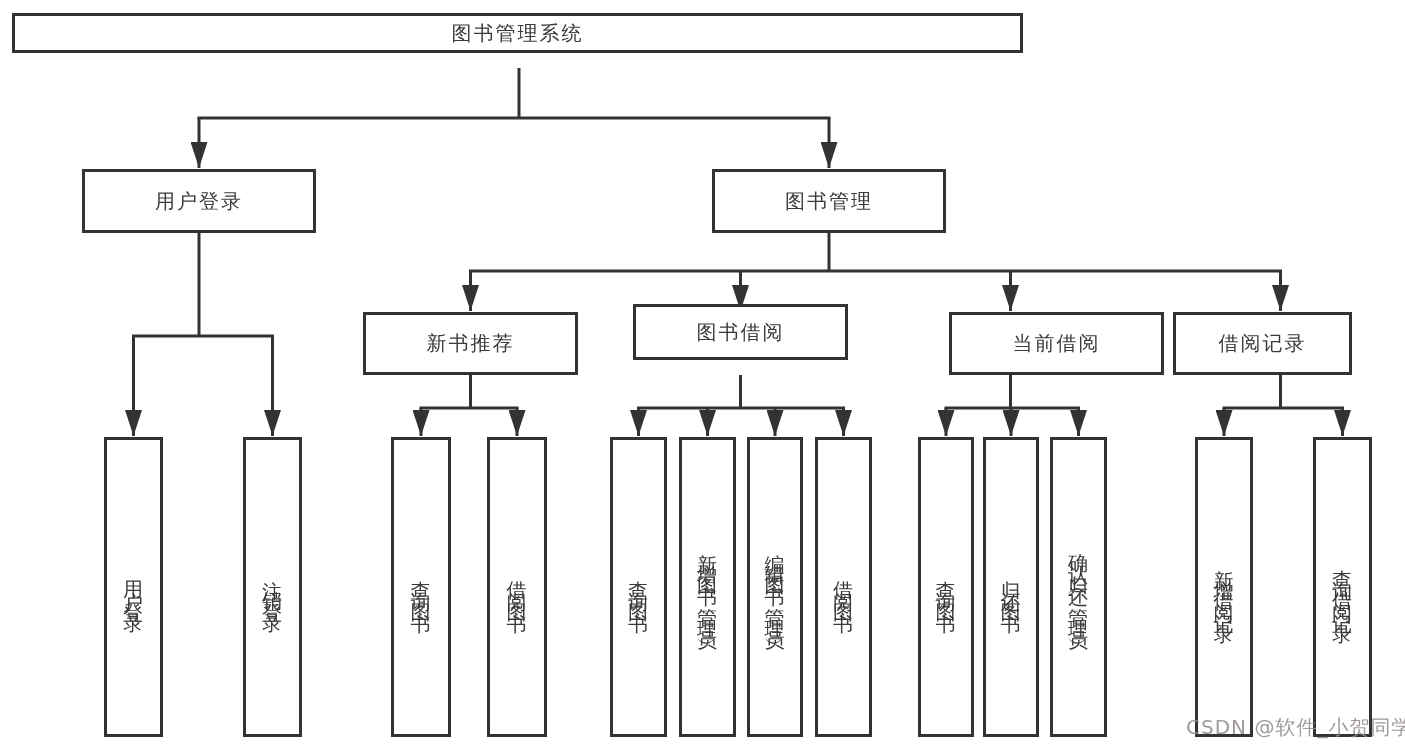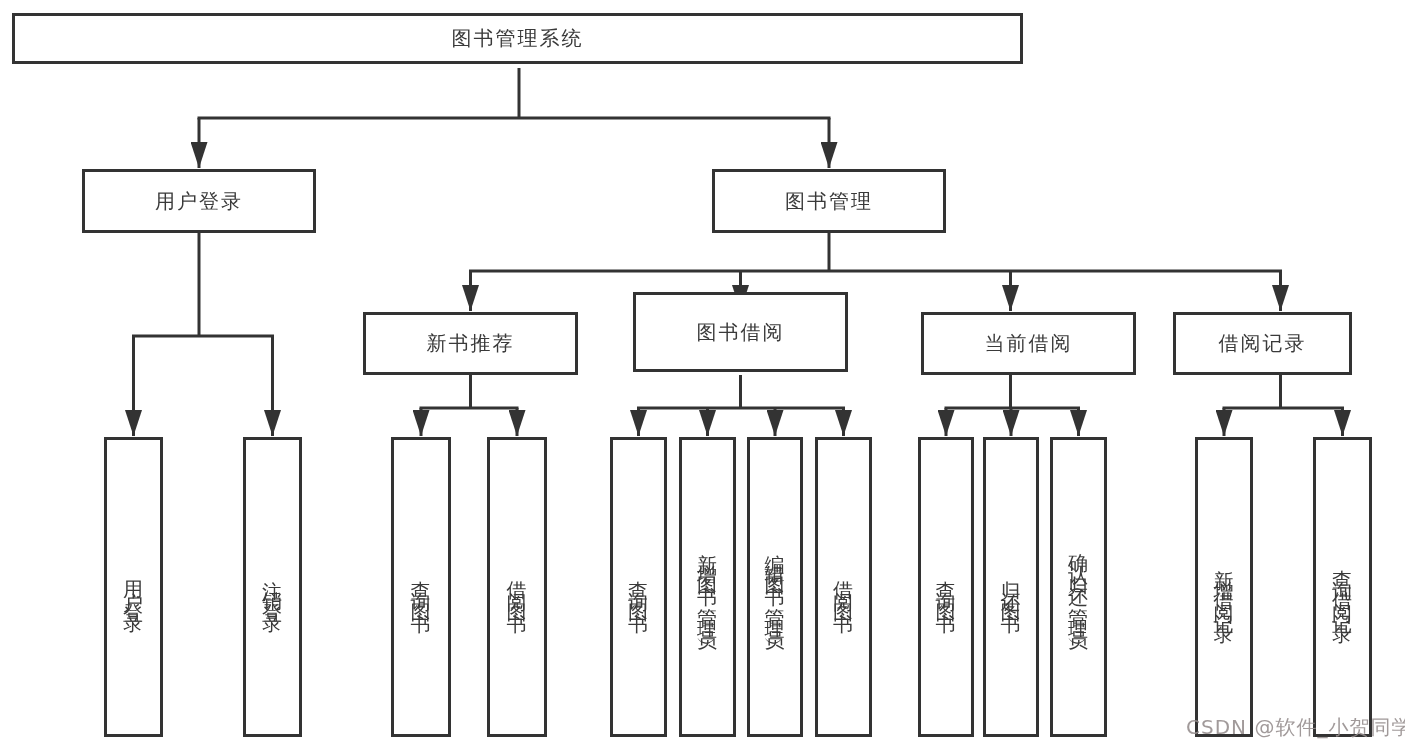--- a/index.html
+++ b/index.html
@@ -97,28 +97,28 @@
       <line x1="1078.5" y1="408" x2="1078.5" y2="436" marker-end="url(#arrow)"></line>
     </g>
     <g stroke="#333333" stroke-width="3" fill="none">
       <line x1="1280.5" y1="375" x2="1280.5" y2="408"></line>
       <line x1="1222.5" y1="408" x2="1344" y2="408"></line>
       <line x1="1224" y1="408" x2="1224" y2="436" marker-end="url(#arrow)"></line>
       <line x1="1342.5" y1="408" x2="1342.5" y2="436" marker-end="url(#arrow)"></line>
     </g>
   </svg>
 
-  <div class="box h" style="left:12px;top:13px;width:1011px;height:51px">图书管理系统</div>
+  <div class="box h" style="left:12px;top:13px;width:1011px;height:40px">图书管理系统</div>
 
   <div class="box h" style="left:82px;top:169px;width:234px;height:64px">用户登录</div>
   <div class="box h" style="left:363px;top:312px;width:215px;height:63px">新书推荐</div>
 
   <div class="box h" style="left:712px;top:169px;width:234px;height:64px">图书管理</div>
-  <div class="box h" style="left:633px;top:292px;width:215px;height:80px">图书借阅</div>
-  <div class="box h" style="left:921px;top:312px;width:215px;height:63px">当前借阅</div>
+  <div class="box h" style="left:633px;top:304px;width:215px;height:56px">图书借阅</div>
+  <div class="box h" style="left:949px;top:312px;width:215px;height:63px">当前借阅</div>
   <div class="box h" style="left:1173px;top:312px;width:179px;height:63px">借阅记录</div>
 
   <div class="box v" style="left:104px;top:437px;width:59px;height:300px">用户登录</div>
   <div class="box v" style="left:243px;top:437px;width:59px;height:300px">注销登录</div>
 
   <div class="box v" style="left:391px;top:437px;width:60px;height:300px">查询图书</div>
   <div class="box v" style="left:487px;top:437px;width:60px;height:300px">借阅图书</div>
 
   <div class="box v" style="left:610px;top:437px;width:57px;height:300px">查询图书</div>
   <div class="box v" style="left:679px;top:437px;width:57px;height:300px">新增图书（管理员）</div>

